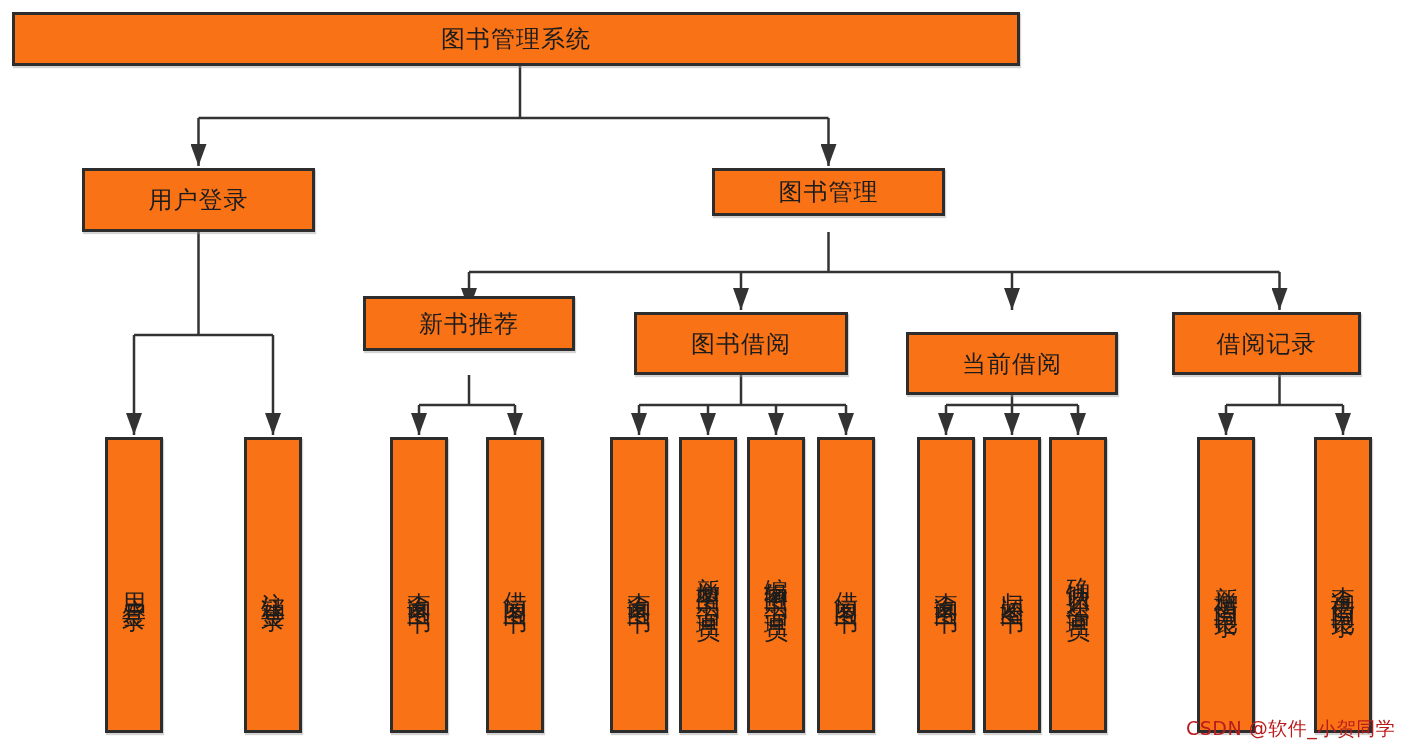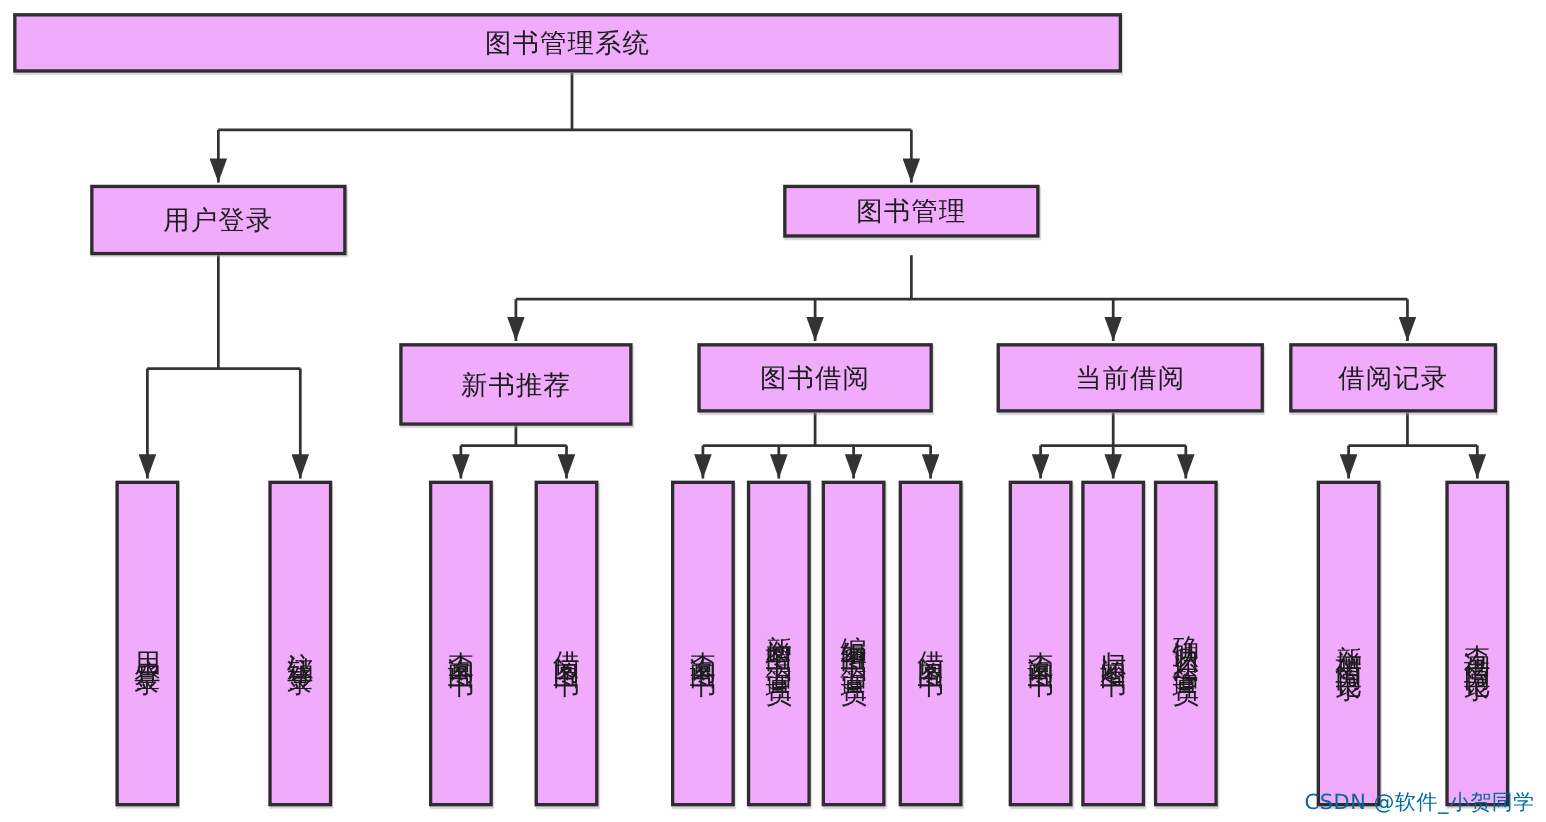--- a/index.html
+++ b/index.html
@@ -2,35 +2,35 @@
 <html><head>
 <meta charset="utf-8">
 <style>
   html,body{margin:0;padding:0;background:#fff;}
   #canvas{
     position:relative;width:1405px;height:747px;background:#fff;overflow:hidden;
     font-family:"DejaVu Sans","Liberation Sans",sans-serif;color:#1c1c1c;
   }
   #wires{position:absolute;left:0;top:0;z-index:1;}
   .box{
-    position:absolute;box-sizing:border-box;background:#f0abfc;
+    position:absolute;box-sizing:border-box;background:#f97316;
     border:3px solid #2d2d2d;z-index:2;
     display:flex;align-items:center;justify-content:center;
     box-shadow:1px 2px 1px rgba(160,160,160,0.45);
   }
   .box span{
     font-size:24px;letter-spacing:1px;color:#1c1c1c;white-space:nowrap;
   }
   .box.v span{
     writing-mode:vertical-rl;text-orientation:mixed;
     letter-spacing:6px;white-space:normal;line-height:1;
   }
   #watermark{
     position:absolute;z-index:6;left:1186px;top:716px;
-    font-size:19px;color:#0369a1;letter-spacing:0.5px;white-space:nowrap;
+    font-size:19px;color:#b91c1c;letter-spacing:0.5px;white-space:nowrap;
   }
 </style>
 </head>
 <body>
 
 <div id="canvas">
 
   <svg id="wires" width="1405" height="747" viewBox="0 0 1405 747">
     <defs>
       <marker id="arrow" viewBox="0 0 22 16" refX="22" refY="8" markerWidth="22" markerHeight="16" orient="auto" markerUnits="userSpaceOnUse">
@@ -85,27 +85,27 @@
     <span>图书管理系统</span>
   </div>
 
   <div class="box" style="left:82px;top:168px;width:233px;height:64px">
     <span>用户登录</span>
   </div>
   <div class="box" style="left:712px;top:168px;width:233px;height:48px">
     <span>图书管理</span>
   </div>
 
-  <div class="box" style="left:363px;top:312px;width:212px;height:75px">
+  <div class="box" style="left:363px;top:296px;width:212px;height:55px">
     <span>新书推荐</span>
   </div>
   <div class="box" style="left:634px;top:312px;width:214px;height:63px">
     <span>图书借阅</span>
   </div>
-  <div class="box" style="left:906px;top:312px;width:243px;height:63px">
+  <div class="box" style="left:906px;top:332px;width:212px;height:63px">
     <span>当前借阅</span>
   </div>
   <div class="box" style="left:1172px;top:312px;width:189px;height:63px">
     <span>借阅记录</span>
   </div>
 
   <div class="box v" style="left:105px;top:437px;width:58px;height:296px">
     <span>用户登录</span>
   </div>
   <div class="box v" style="left:244px;top:437px;width:58px;height:296px">

